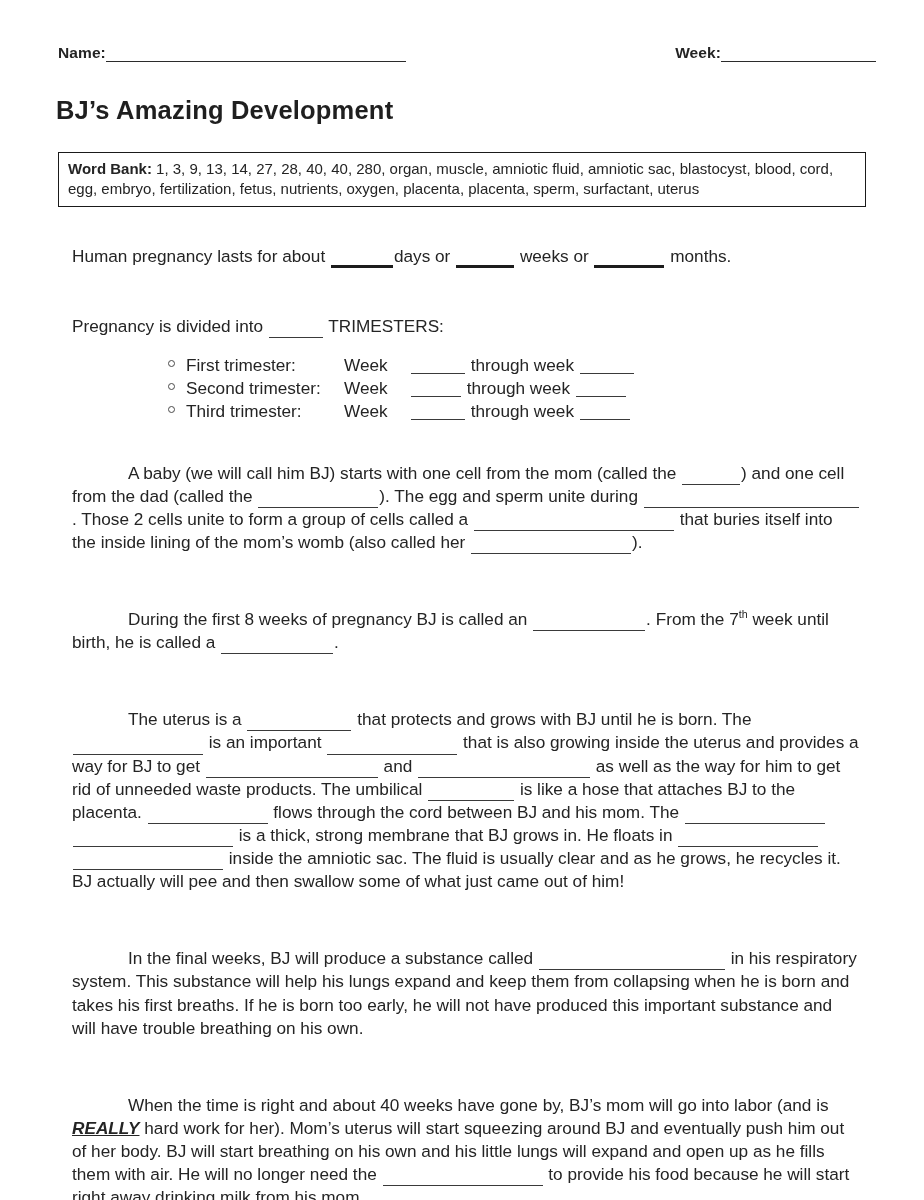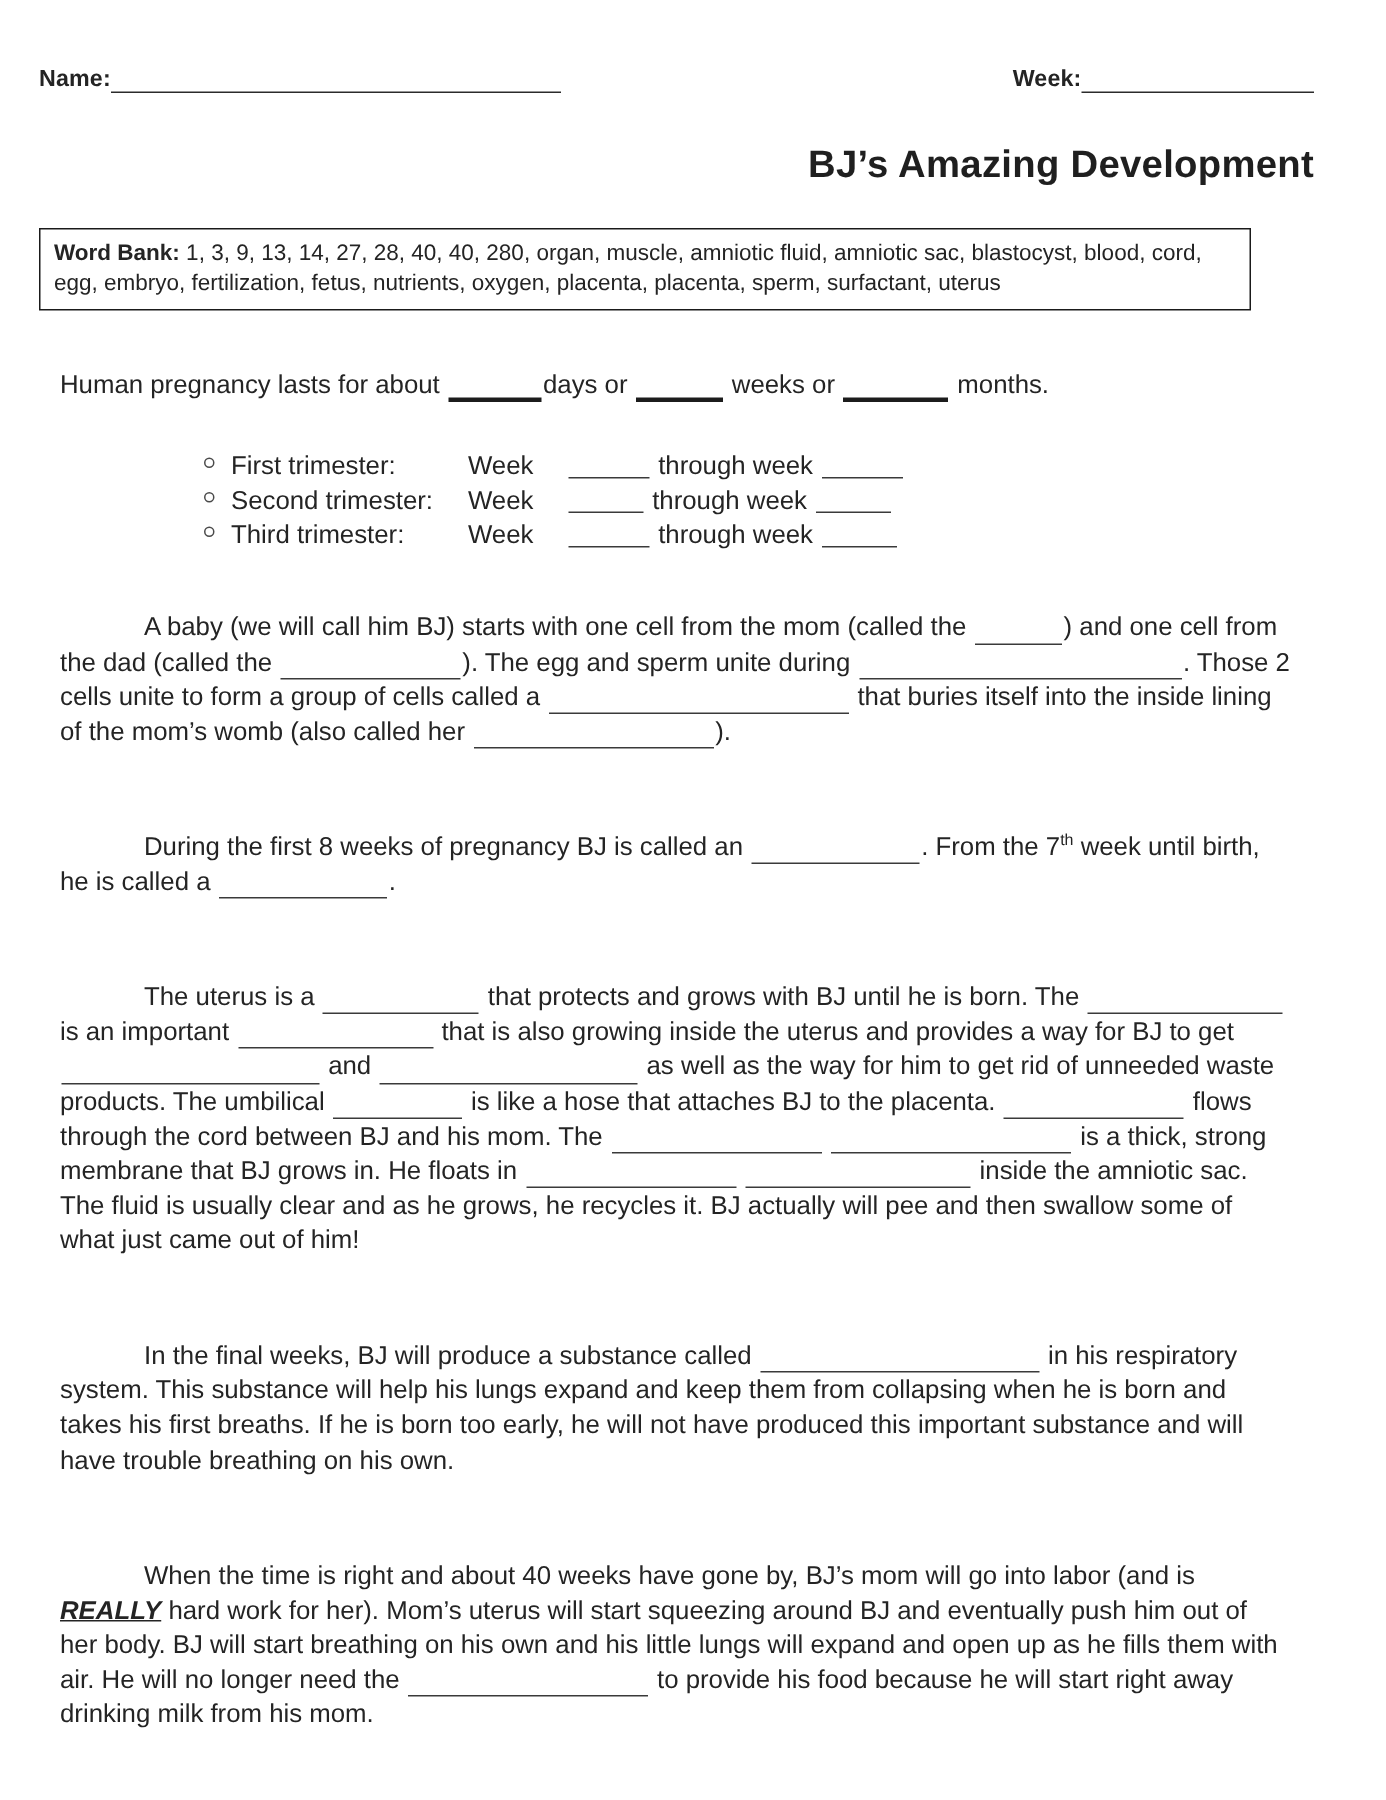--- a/index.html
+++ b/index.html
@@ -14,21 +14,21 @@
     height: 1200px;
     font-family: "Liberation Sans", sans-serif;
     color: #242424;
     -webkit-font-smoothing: antialiased;
   }
 
   .page {
     position: relative;
     width: 924px;
     height: 1200px;
-    padding: 44px 48px 0 24px;
+    padding: 44px 48px 0 56px;
     background: #ffffff;
   }
 
   
   .header-row {
     display: flex;
     align-items: flex-end;
     margin: 0 0 0 2px;
     font-size: 15.5px;
     font-weight: bold;
@@ -41,21 +41,21 @@
     border-bottom: 1.6px solid #2b2b2b;
     height: 0.95em;
     vertical-align: bottom;
   }
   .rule-name { width: 300px; }
   .rule-date { width: 155px; }
   .header-spacer { flex: 1 1 auto; min-width: 10px; }
 
   
   .doc-title {
-    text-align: right;
+    text-align: left;
     font-size: 25.5px;
     font-weight: bold;
     letter-spacing: 0.2px;
     margin: 34px 0 0 0;
     color: #1f1f1f;
   }
 
   
   .word-bank {
     margin: 27px 0 0 2px;
@@ -163,20 +163,21 @@
     <span class="wb-label">Word Bank:</span>
     <span>1, 3, 9, 13, 14, 27, 28, 40, 40, 280, organ, muscle, amniotic fluid, amniotic sac, blastocyst, blood, cord, egg, embryo, fertilization, fetus, nutrients, oxygen, placenta, placenta, sperm, surfactant, uterus</span>
   </div>
 
   <div class="gap-lg"></div>
 
   <p class="body-text para"><span>Human pregnancy lasts for about </span><span class="blank blank-bold w62"></span><span>days or </span><span class="blank blank-bold w58"></span><span> weeks or </span><span class="blank blank-bold w70"></span><span> months.</span></p>
 
   <div class="gap-md"></div>
 
+  <p class="body-text para"><span>Pregnancy is divided into </span><span class="blank w54"></span><span> TRIMESTERS:</span></p>
 
   <ul class="trimester-list">
     <li>
       <span class="hollow-bullet"></span>
       <span class="tri-name">First trimester:</span>
       <span class="tri-week-a">Week</span><span class="blank w54"></span>&nbsp;<span>through week</span>&nbsp;<span class="blank w54"></span>
     </li>
     <li>
       <span class="hollow-bullet"></span>
       <span class="tri-name">Second trimester:</span>

